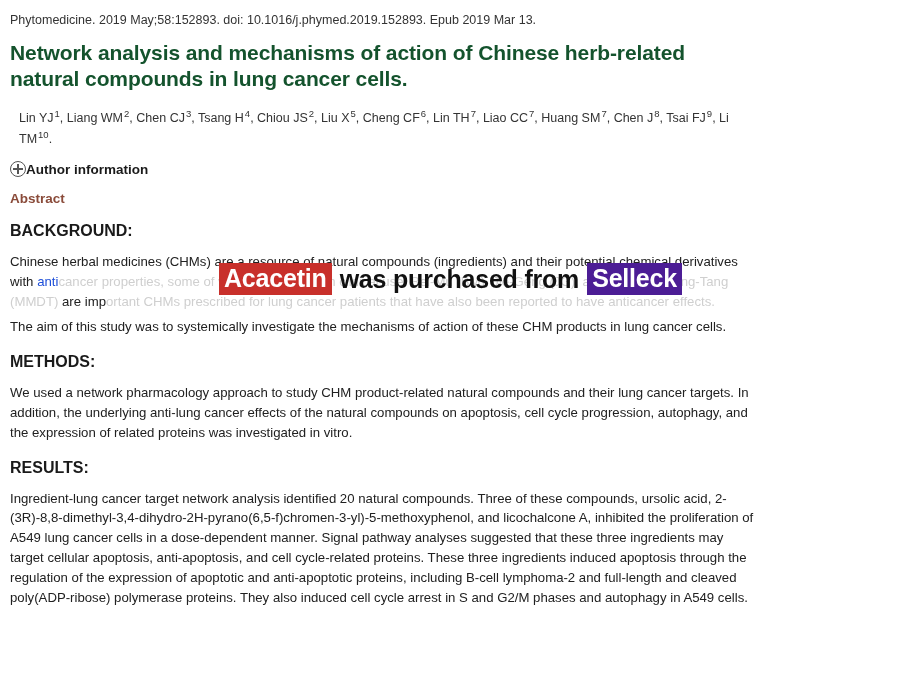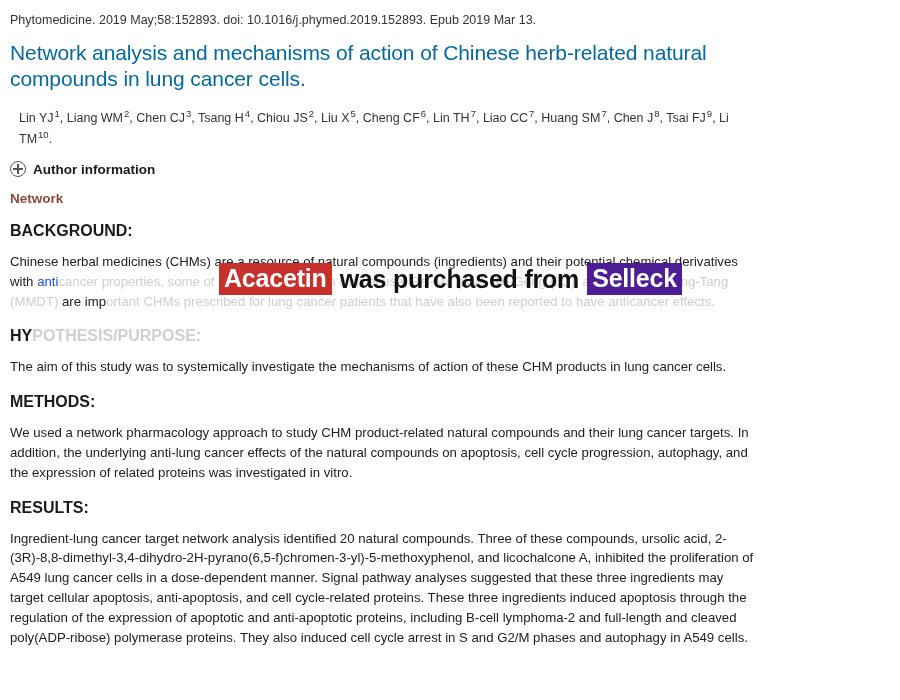--- a/index.html
+++ b/index.html
@@ -23,23 +23,23 @@
     position: relative;
   }
   .citation {
     font-size: 12.5px;
     color: #333333;
     line-height: 1.4;
     margin: 2px 0 10px 2px;
   }
   .title {
     font-size: 21px;
-    font-weight: normal;
+    font-weight: bold;
     line-height: 1.28;
-    color: #0369a1;
+    color: #14532d;
     margin: 0 0 14px 2px;
     letter-spacing: -0.1px;
   }
   .authors {
     font-size: 12.5px;
     color: #333333;
     line-height: 1.5;
     margin: 0 0 12px 11px;
   }
   .authors .sup {
@@ -47,21 +47,20 @@
     vertical-align: super;
     margin-left: 1px;
   }
   .author-info {
     font-size: 13.5px;
     font-weight: bold;
     color: #1a1a1a;
     margin: 0 0 14px 2px;
     display: flex;
     align-items: center;
-    gap: 7px;
   }
   .plus-icon {
     display: inline-block;
     width: 14px;
     height: 14px;
     border: 1px solid #555;
     border-radius: 50%;
     position: relative;
     flex: 0 0 auto;
   }
@@ -133,32 +132,29 @@
 
   <h1 class="title">Network analysis and mechanisms of action of Chinese herb-related natural compounds in lung cancer cells.</h1>
 
   <div class="authors"><span>Lin YJ</span><span class="sup">1</span><span>, </span><span>Liang WM</span><span class="sup">2</span><span>, </span><span>Chen CJ</span><span class="sup">3</span><span>, </span><span>Tsang H</span><span class="sup">4</span><span>, </span><span>Chiou JS</span><span class="sup">2</span><span>, </span><span>Liu X</span><span class="sup">5</span><span>, </span><span>Cheng CF</span><span class="sup">6</span><span>, </span><span>Lin TH</span><span class="sup">7</span><span>, </span><span>Liao CC</span><span class="sup">7</span><span>, </span><span>Huang SM</span><span class="sup">7</span><span>, </span><span>Chen J</span><span class="sup">8</span><span>, </span><span>Tsai FJ</span><span class="sup">9</span><span>, </span><span>Li TM</span><span class="sup">10</span><span>.</span></div>
 
   <div class="author-info">
     <span class="plus-icon"></span>
     <span>Author information</span>
   </div>
 
-  <div class="abstract-label">Network</div>
+  <div class="abstract-label">Abstract</div>
 
   <div class="section-head">BACKGROUND:</div>
   <div class="para">
     <span>Chinese herbal medicines (CHMs) are a resource of natural compounds (ingredients) and their potential chemical derivatives with</span>
     <span class="faded-partial-line">anti</span><span class="faded">cancer properties, some of which are already in clinical use. Bei-Mu (BM), Jie-Geng (JG), and Mai-Men-Dong-Tang (MMDT)</span><span> are</span>
     <span>imp</span><span class="faded">ortant CHMs prescribed for lung cancer patients that have also been reported to have anticancer effects.</span>
   </div>
 
-  <div class="section-head">
-    <span>HY</span><span class="faded">POTHESIS/PURPOSE:</span>
-  </div>
   <div class="para">The aim of this study was to systemically investigate the mechanisms of action of these CHM products in lung cancer cells.</div>
 
   <div class="section-head">METHODS:</div>
   <div class="para">We used a network pharmacology approach to study CHM product-related natural compounds and their lung cancer targets. In addition, the underlying anti-lung cancer effects of the natural compounds on apoptosis, cell cycle progression, autophagy, and the expression of related proteins was investigated in vitro.</div>
 
   <div class="section-head">RESULTS:</div>
   <div class="para">Ingredient-lung cancer target network analysis identified 20 natural compounds. Three of these compounds, ursolic acid, 2-(3R)-8,8-dimethyl-3,4-dihydro-2H-pyrano(6,5-f)chromen-3-yl)-5-methoxyphenol, and licochalcone A, inhibited the proliferation of A549 lung cancer cells in a dose-dependent manner. Signal pathway analyses suggested that these three ingredients may target cellular apoptosis, anti-apoptosis, and cell cycle-related proteins. These three ingredients induced apoptosis through the regulation of the expression of apoptotic and anti-apoptotic proteins, including B-cell lymphoma-2 and full-length and cleaved poly(ADP-ribose) polymerase proteins. They also induced cell cycle arrest in S and G2/M phases and autophagy in A549 cells.</div>
 
 
   <div class="overlay">

